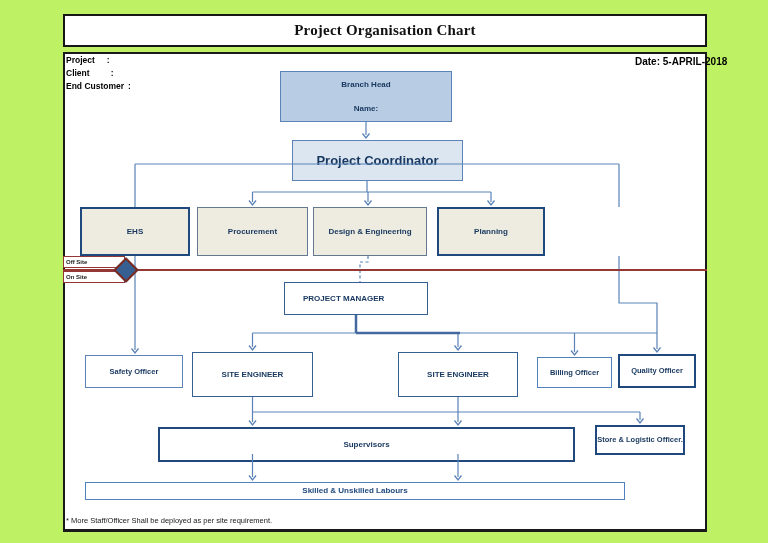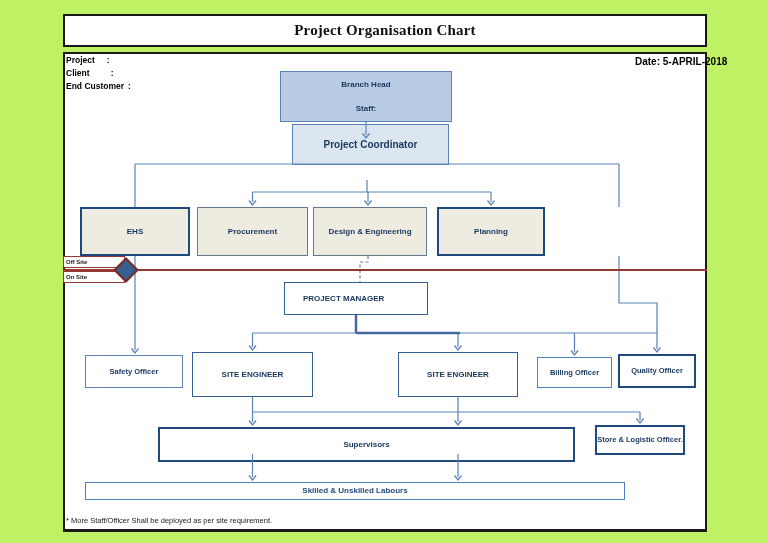--- a/index.html
+++ b/index.html
@@ -31,21 +31,21 @@
   .meta.m-end .colon{margin-left:4px;}
   .date{position:absolute;left:596px;top:56px;font-size:10px;font-weight:bold;color:#000;z-index:2;margin-left:39px;}
   .footnote{position:absolute;left:66px;top:516px;font-size:7.5px;color:#1a1a1a;z-index:2;}
   
   .box{
     position:absolute;box-sizing:border-box;background:#fff;z-index:2;
     display:flex;align-items:center;justify-content:center;flex-direction:column;
     text-align:center;color:#17375e;font-weight:bold;font-size:8px;line-height:1.5;gap:12px;
   }
   .bh  {left:280px;top:71px; width:172px;height:51px;background:#b8cce4;border:1.5px solid #5b83b8;}
-  .pc  {left:292px;top:124px;width:157px;height:41px;background:#dce6f1;border:1.5px solid #5b83b8;font-size:10px;}
+  .pc  {left:292px;top:140px;width:171px;height:41px;background:#dce6f1;border:1.5px solid #5b83b8;font-size:13px;}
   .dept{background:#eeece1;}
   .ehs {left:80px; top:207px;width:110px;height:49px;border:2.5px solid #1f497d;}
   .proc{left:197px;top:207px;width:111px;height:49px;border:1.5px solid #64788f;}
   .de  {left:313px;top:207px;width:114px;height:49px;border:1.5px solid #64788f;}
   .plan{left:437px;top:207px;width:108px;height:49px;border:2.5px solid #1f497d;}
   .qual{left:565px;top:207px;width:108px;height:49px;border:1.5px solid #5b83b8;}
   .pm  {left:284px;top:282px;width:144px;height:33px;border:1.5px solid #365f91;
         align-items:flex-start;justify-content:center;padding-left:18px;text-align:left;}
   .saf {left:85px; top:355px;width:98px; height:33px;border:1px solid #5b83b8;font-size:7.5px;}
   .se1 {left:192px;top:352px;width:121px;height:45px;border:1.5px solid #365f91;}
@@ -137,21 +137,21 @@
       <path d="M636.5 418.5 L640 423 L643.5 418.5"></path>
       <path d="M249 475.5 L252.5 480 L256 475.5"></path>
       <path d="M454.5 475.5 L458 480 L461.5 475.5"></path>
     </g>
 
     <path d="M63 270 H707" stroke="#953735" stroke-width="2" fill="none"></path>
   </svg>
 
   <div class="box bh">
     <div>Branch Head</div>
-    <div>Staff:</div>
+    <div>Name:</div>
   </div>
 
   <div class="box pc">Project Coordinator</div>
 
   <div class="box dept ehs">EHS</div>
   <div class="box dept proc">Procurement</div>
   <div class="box dept de">Design &amp; Engineering</div>
   <div class="box dept plan">Planning</div>
 
   <div class="box pm">PROJECT MANAGER</div>

